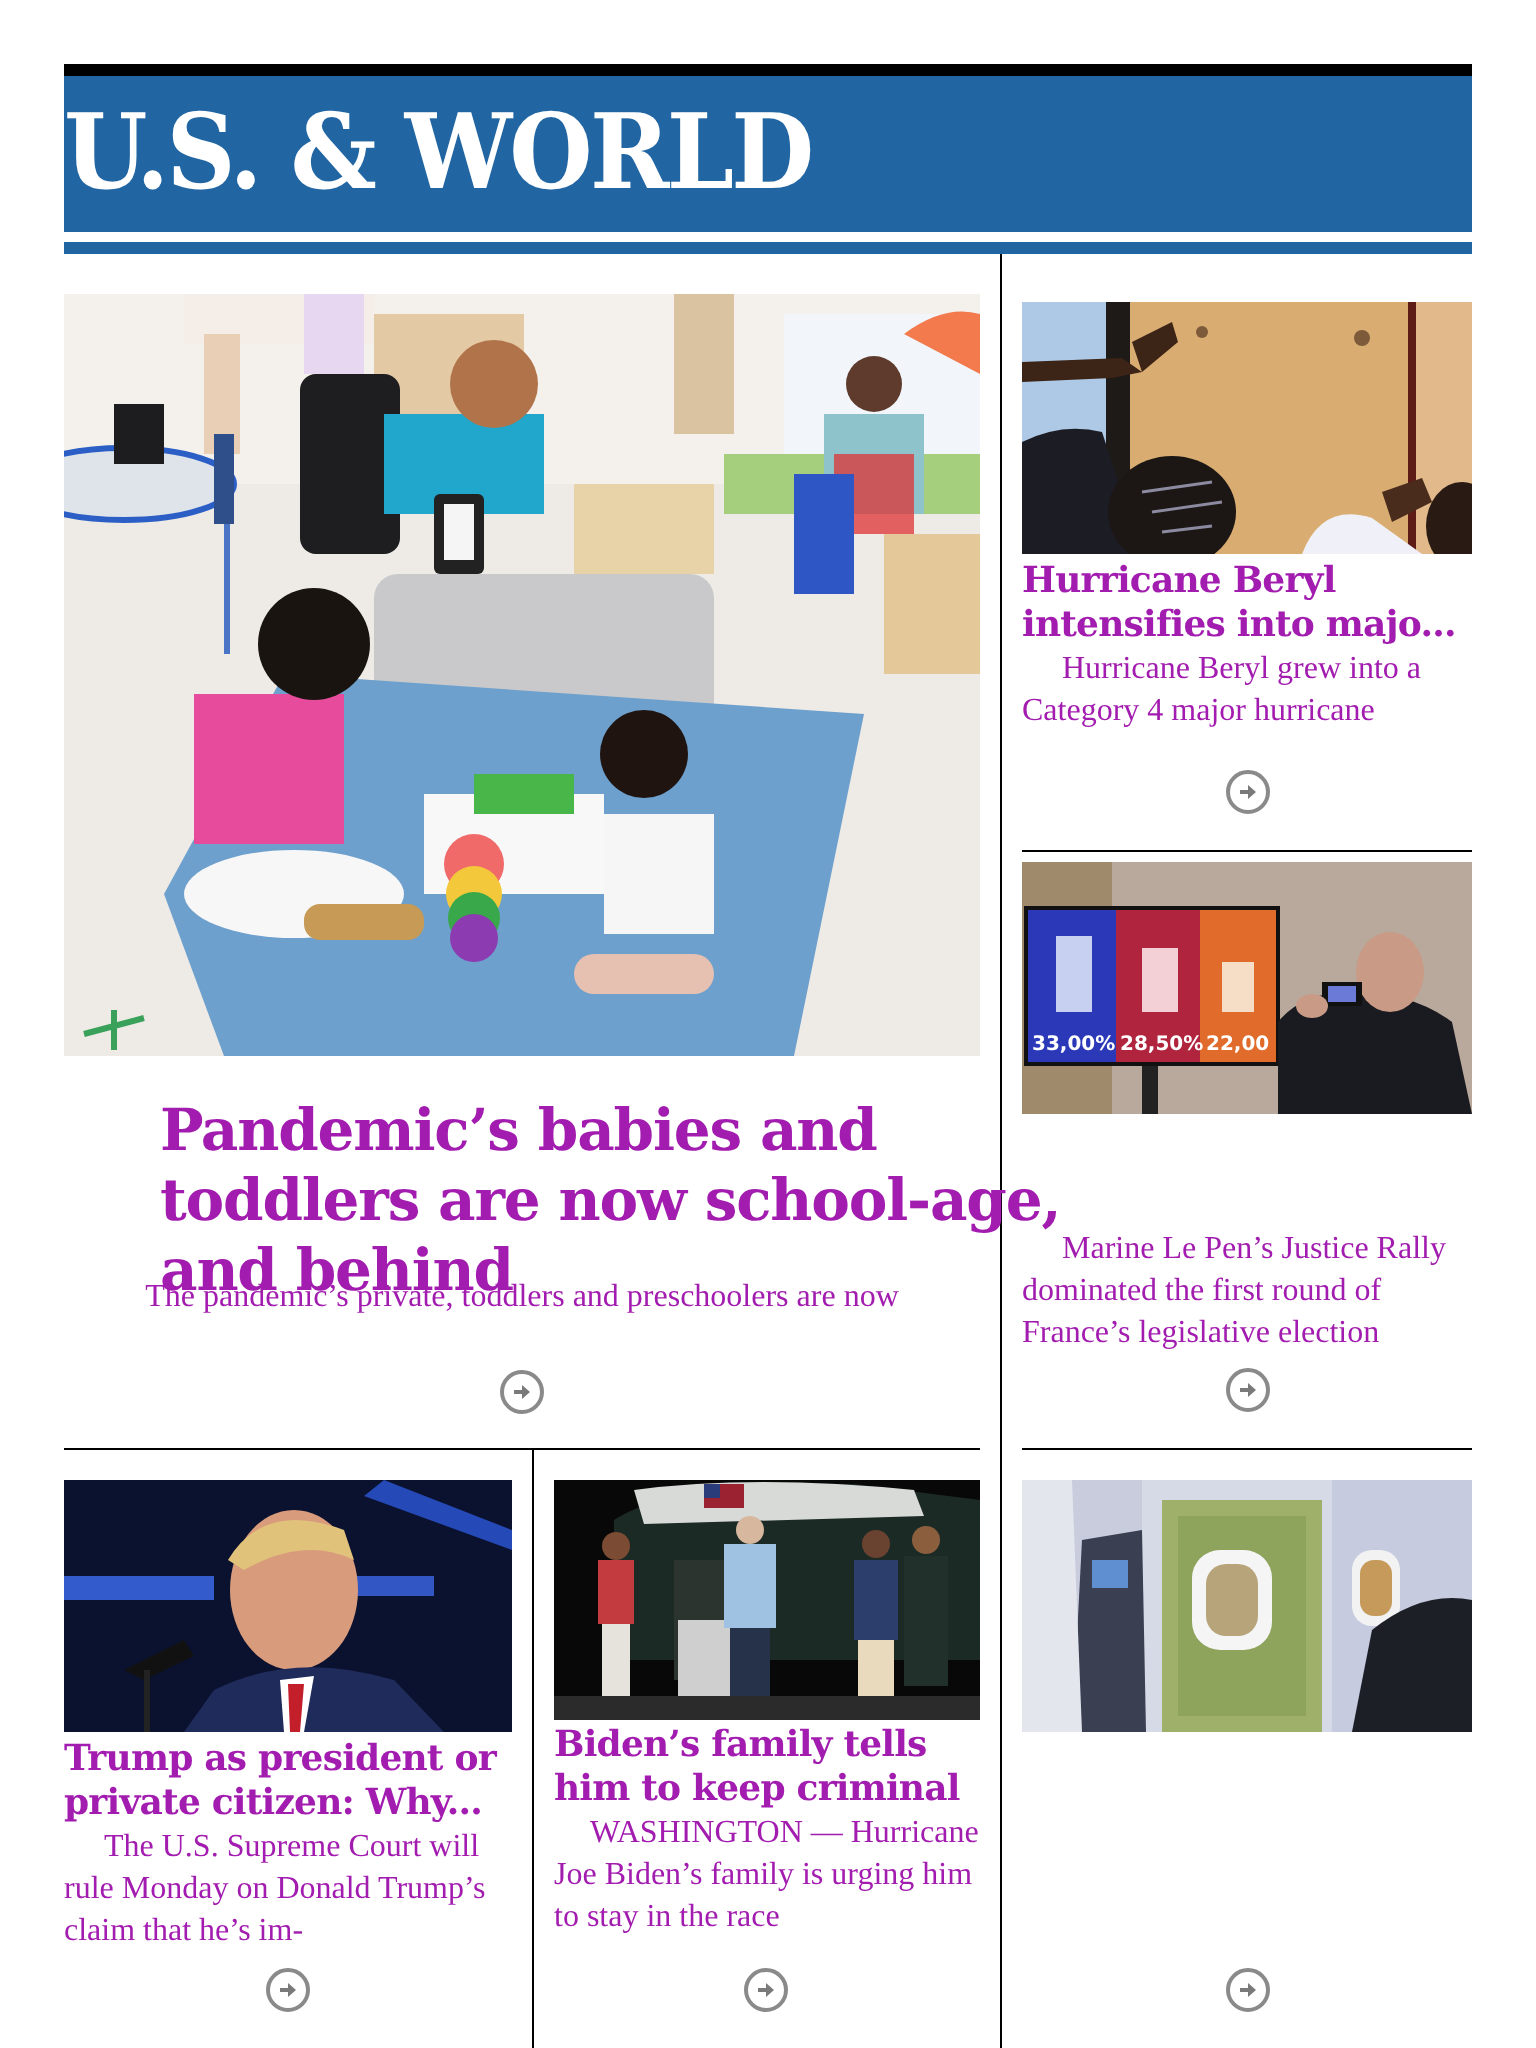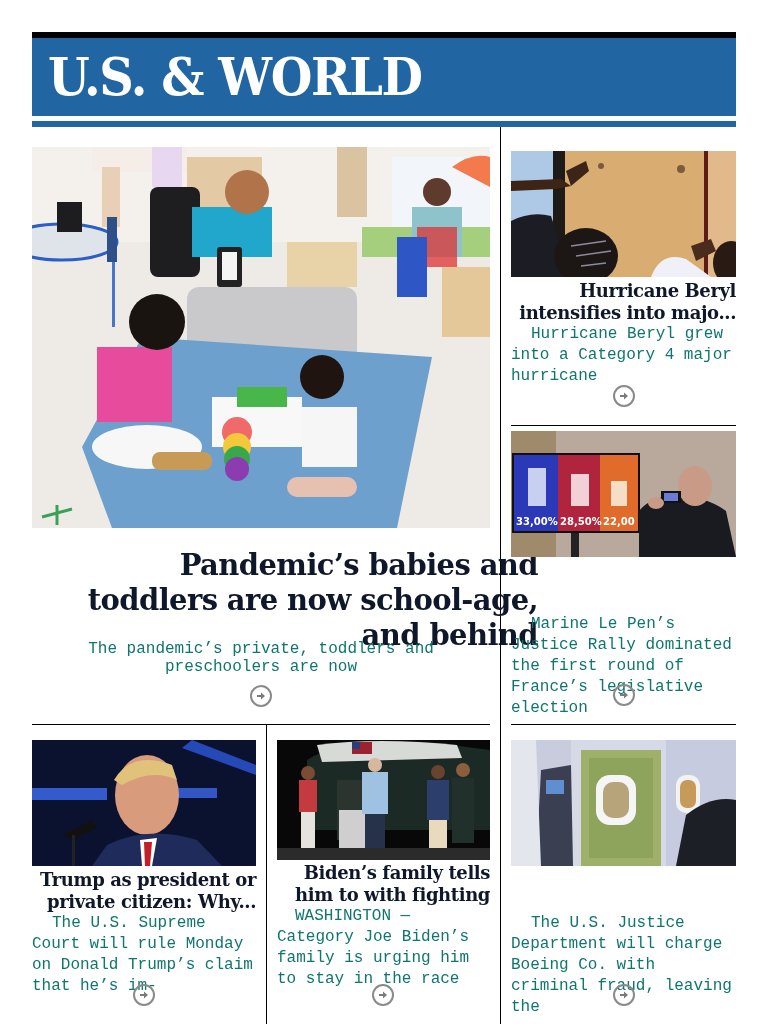--- a/index.html
+++ b/index.html
@@ -6,42 +6,42 @@
   html, body {
     width: 768px; height: 1024px; background: #ffffff; overflow: hidden;
     font-family: "DejaVu Serif", "Liberation Serif", serif; color: #222;
   }
   .page { position: relative; width: 768px; height: 1024px; }
 
   
   .top-bar { position: absolute; left: 32px; top: 32px; width: 704px; height: 6px; background: #000; }
   .header-band {
     position: absolute; left: 32px; top: 38px; width: 704px; height: 78px;
-    background: #2166a3; display: flex; align-items: center; padding-left: 16px;
+    background: #2166a3; display: flex; align-items: center; 
   }
   .header-title {
     font-family: "DejaVu Serif", "Liberation Serif", serif;
     font-weight: bold; color: #fff; font-size: 52px; letter-spacing: -1.5px;
     line-height: 1; transform: scaleX(0.92); transform-origin: left center;
   }
   .header-rule { position: absolute; left: 32px; top: 121px; width: 704px; height: 6px; background: #2166a3; }
 
   
   .vline { position: absolute; width: 1px; background: #000; }
   .hline { position: absolute; height: 1px; background: #000; }
 
   
   .img { position: absolute; overflow: hidden; }
 
   .headline {
-    position: absolute; text-align: right; font-weight: bold; color: #0f172a;
+    position: absolute; text-align: left; font-weight: bold; color: #a21caf;
     font-family: "DejaVu Serif", "Liberation Serif", serif;
   }
   .summary {
-    position: absolute; font-family: Liberation Mono, monospace; color: #0f766e;
+    position: absolute; font-family: Liberation Serif, serif; color: #a21caf;
   }
   .arrow-btn {
     position: absolute; width: 22px; height: 22px; border-radius: 50%;
     border: 2px solid #8a8a8a; display: flex; align-items: center; justify-content: center;
     cursor: pointer;
   }
   .arrow-btn svg { width: 12px; height: 12px; }
 
   
   .main-headline { left: 32px; top: 548px; width: 458px; font-size: 29px; line-height: 35px; letter-spacing: -0.6px; margin-left: 48px; }
@@ -216,22 +216,22 @@
       <rect x="150" y="40" width="22" height="40" fill="#2c3e6c"></rect>
       <rect x="152" y="80" width="18" height="30" fill="#e9d9bd"></rect>
       <rect x="175" y="38" width="22" height="65" fill="#22302c"></rect>
       <circle cx="31" cy="33" r="7" fill="#7b4b34"></circle>
       <circle cx="98" cy="25" r="7" fill="#d7b89e"></circle>
       <circle cx="161" cy="32" r="7" fill="#6a4230"></circle>
       <circle cx="186" cy="30" r="7" fill="#8b5f3d"></circle>
       <rect x="0" y="108" width="213" height="12" fill="#2b2b2b"></rect>
     </svg>
   </div>
-  <div class="headline side-headline" style="left:277px; top:862px; width:213px;">Biden’s family tells him to with fighting</div>
-  <div class="summary side-summary" style="left:277px; top:906px; width:216px; text-indent:18px;">WASHINGTON — Category Joe Biden’s family is urging him to stay in the race</div>
+  <div class="headline side-headline" style="left:277px; top:862px; width:213px;">Biden’s family tells him to keep criminal</div>
+  <div class="summary side-summary" style="left:277px; top:906px; width:216px; text-indent:18px;">WASHINGTON — Hurricane Joe Biden’s family is urging him to stay in the race</div>
   <div class="arrow-btn" style="left:372px; top:984px;">
     <svg viewBox="0 0 12 12">
         <path d="M2 5 H6 V2.5 L10 6 L6 9.5 V7 H2 Z" fill="#7a7a7a"></path>
       </svg>
   </div>
 
   <div class="img" style="left:511px; top:740px; width:225px; height:126px;" title="Interior of aircraft with door plug removed">
     <svg width="225" height="126" viewBox="0 0 225 126" xmlns="http://www.w3.org/2000/svg">
       <rect width="225" height="126" fill="#d6dae6"></rect>
       <rect x="0" y="0" width="60" height="126" fill="#c8ccdc"></rect>
@@ -241,20 +241,19 @@
       <rect x="85" y="35" width="40" height="50" rx="14" fill="#f5f5f5"></rect>
       <rect x="92" y="42" width="26" height="36" rx="10" fill="#b8a47a"></rect>
       <rect x="165" y="35" width="24" height="38" rx="10" fill="#f2f2f2"></rect>
       <rect x="169" y="40" width="16" height="28" rx="7" fill="#c69a5a"></rect>
       <path d="M30 30 L60 25 L62 126 L25 126 Z" fill="#3a3f52"></path>
       <rect x="35" y="40" width="18" height="14" fill="#5f8fd0"></rect>
       <path d="M175 75 Q200 55 225 60 L225 126 L165 126 Z" fill="#1d1f26"></path>
       <path d="M0 0 L25 0 L30 126 L0 126 Z" fill="#e4e6ee"></path>
     </svg>
   </div>
-  <div class="summary side-summary" style="left:511px; top:913px; width:225px; text-indent:20px;">The U.S. Justice Department will charge Boeing Co. with criminal fraud, leaving the</div>
   <div class="arrow-btn" style="left:613px; top:984px;">
     <svg viewBox="0 0 12 12">
         <path d="M2 5 H6 V2.5 L10 6 L6 9.5 V7 H2 Z" fill="#7a7a7a"></path>
       </svg>
   </div>
 
 </div>
 
 </body></html>

